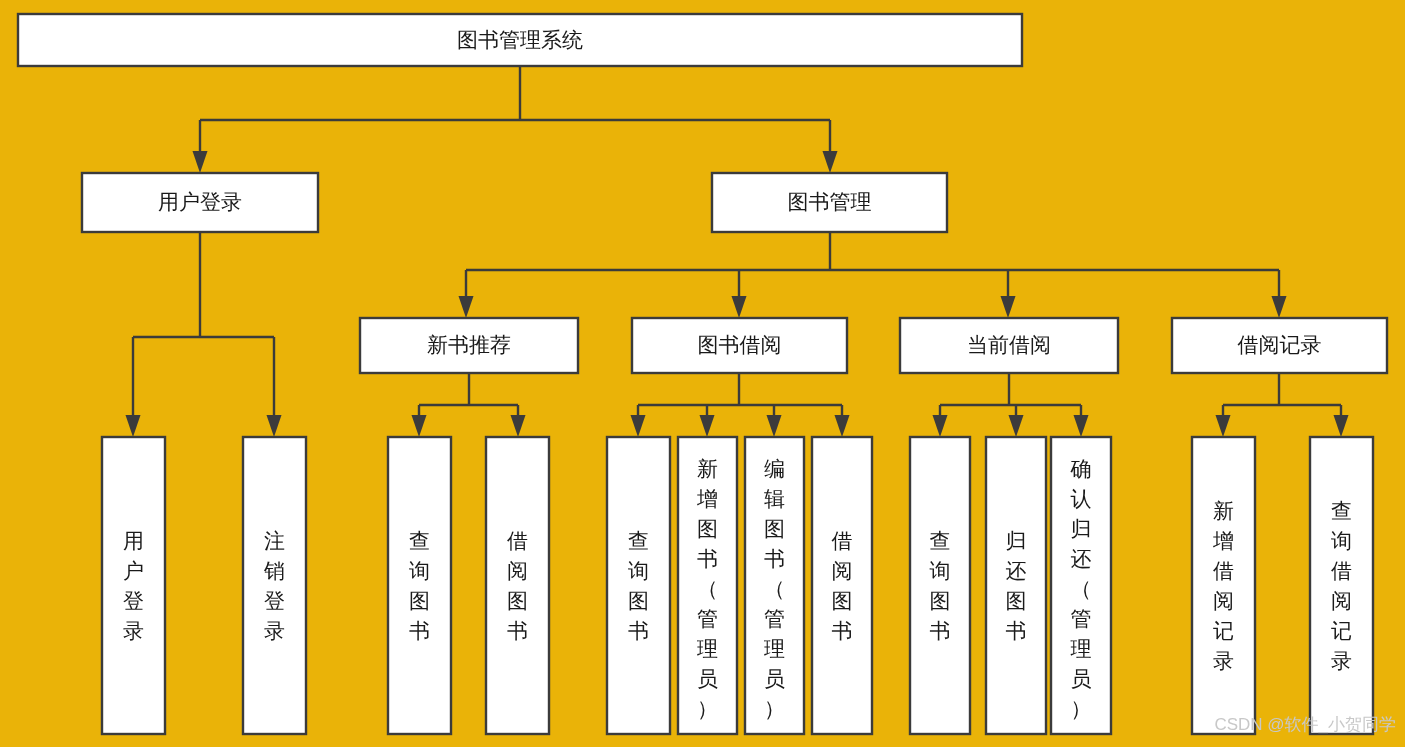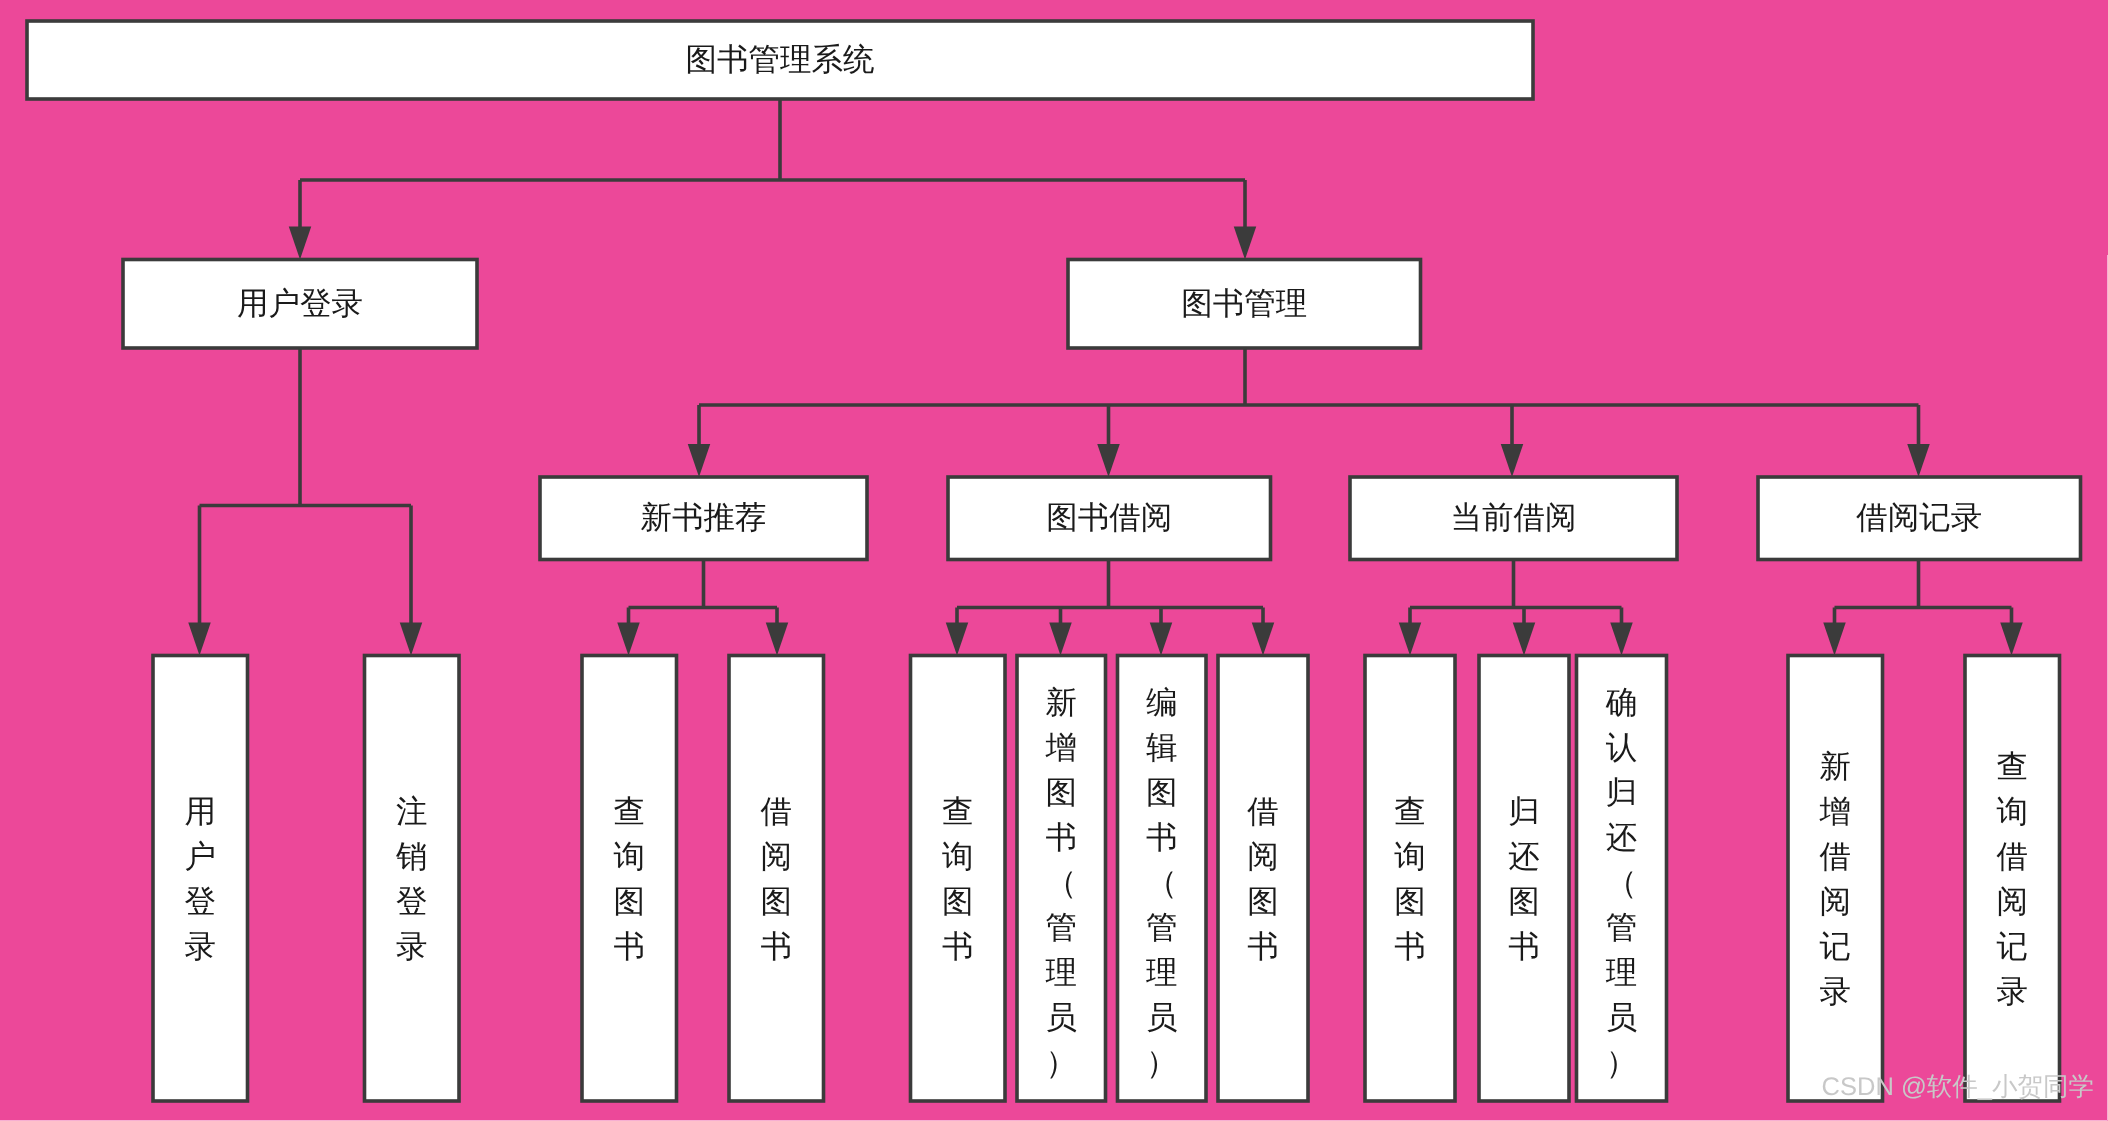--- a/index.html
+++ b/index.html
@@ -8,21 +8,21 @@
     padding: 0;
     background: #ffffff;
   }
   body {
     font-family: "Liberation Sans", "DejaVu Sans", sans-serif;
   }
   #diagram-root {
     position: relative;
     width: 1405px;
     height: 747px;
-    background: #ec4899;
+    background: #eab308;
     overflow: hidden;
   }
   svg.tree-canvas {
     position: absolute;
     left: 0;
     top: 0;
     width: 1405px;
     height: 747px;
     display: block;
   }

